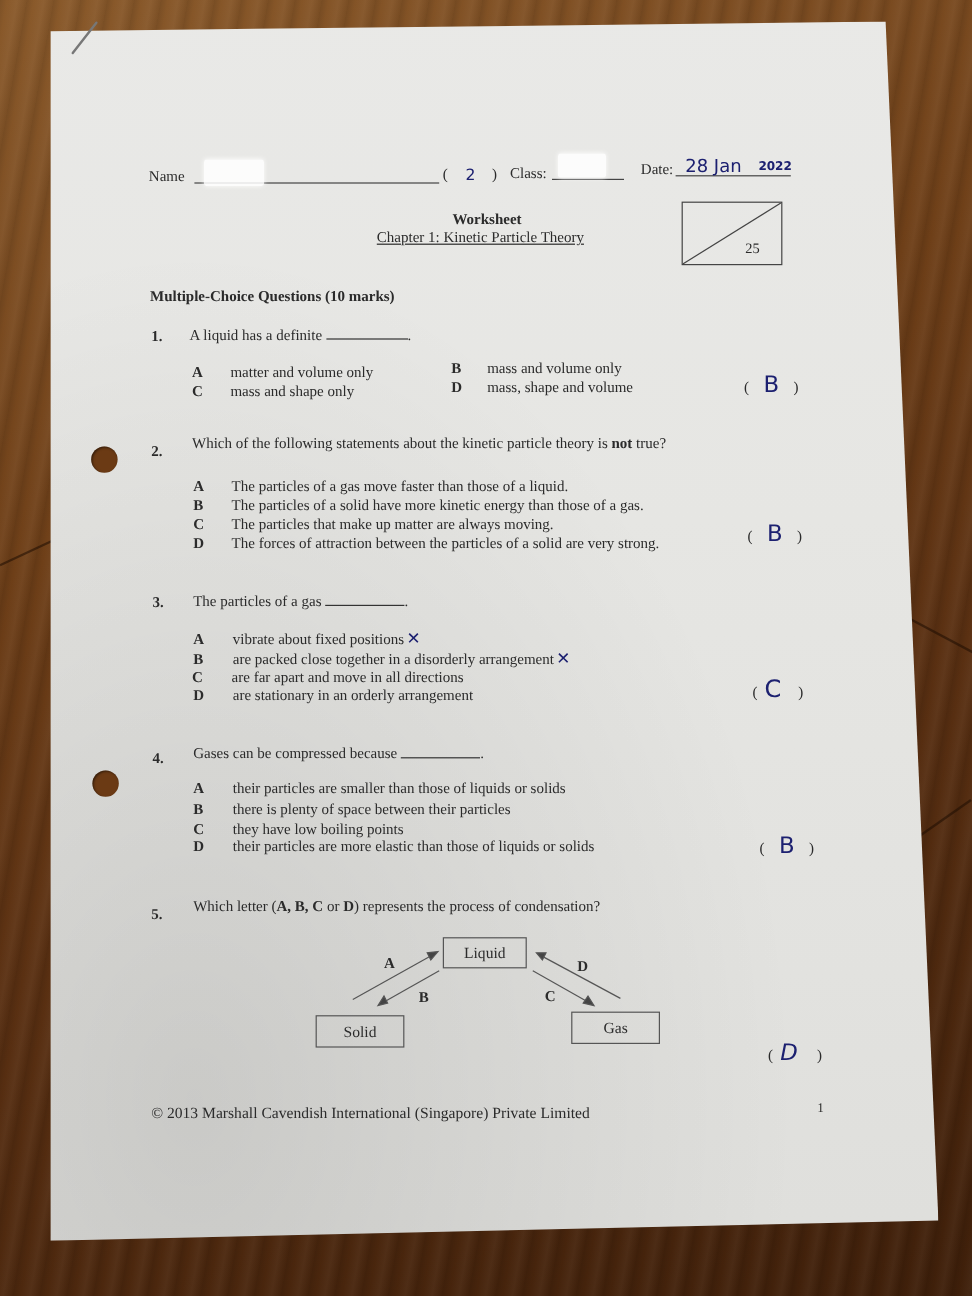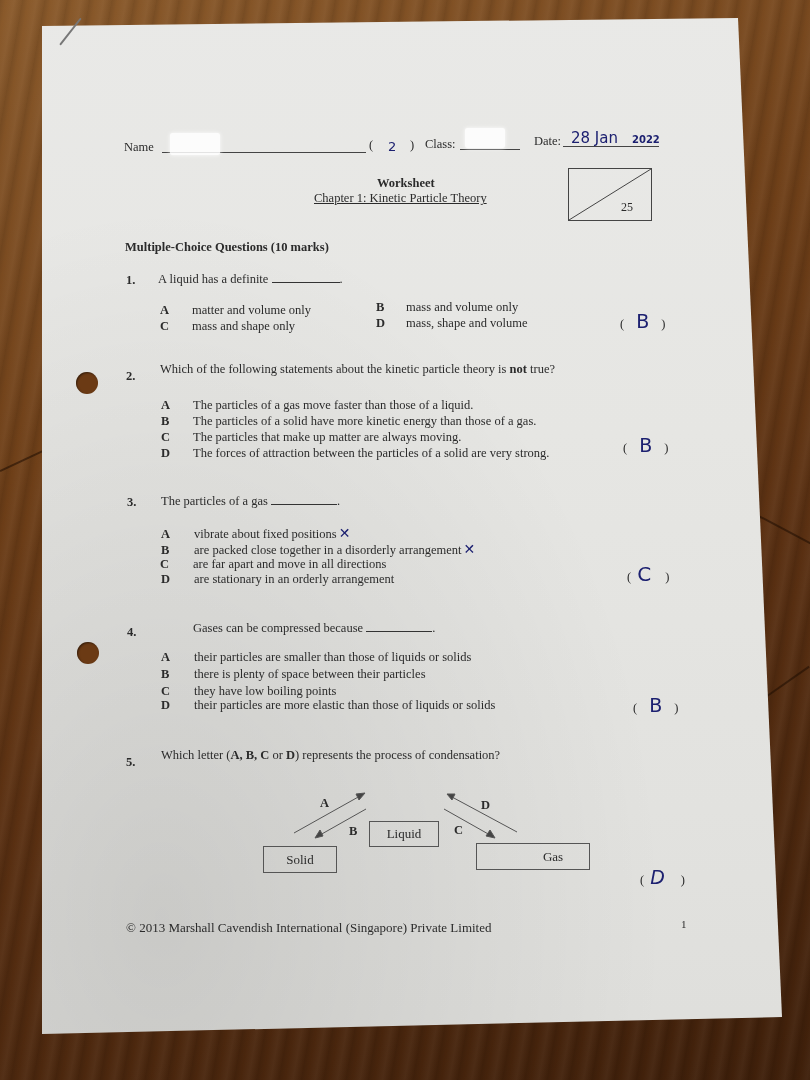--- a/index.html
+++ b/index.html
@@ -115,44 +115,44 @@
 <div class="abs t" style="left:161px;top:541px;"><span class="letter">B</span><span style="margin-left:11px">are packed close together in a disorderly arrangement</span><span class="hand" style="font-size:14px;margin-left:2px;">✕</span></div>
 <div class="abs t" style="left:160px;top:557px;"><span class="letter">C</span><span style="margin-left:11px">are far apart and move in all directions</span></div>
 <div class="abs t" style="left:161px;top:572px;"><span class="letter">D</span><span style="margin-left:11px">are stationary in an orderly arrangement</span></div>
 <div class="abs" style="left:627px;top:562px;">
   <span class="t">(</span>
   <span class="hand" style="font-size:20px;margin:0 10px 0 2px;">C</span>
   <span class="t">)</span>
 </div>
 
 <div class="abs t b" style="left:127px;top:625px;">4.</div>
-<div class="abs t" style="left:161px;top:621px;margin-left:32px;">
+<div class="abs t" style="left:161px;top:621px;">
   <span>Gases can be compressed because</span>
   <span class="blank" style="width:66px;"></span><span>.</span>
 </div>
 <div class="abs t" style="left:161px;top:650px;"><span class="letter">A</span><span style="margin-left:11px">their particles are smaller than those of liquids or solids</span></div>
 <div class="abs t" style="left:161px;top:667px;"><span class="letter">B</span><span style="margin-left:11px">there is plenty of space between their particles</span></div>
 <div class="abs t" style="left:161px;top:684px;"><span class="letter">C</span><span style="margin-left:11px">they have low boiling points</span></div>
 <div class="abs t" style="left:161px;top:698px;"><span class="letter">D</span><span style="margin-left:11px">their particles are more elastic than those of liquids or solids</span></div>
 <div class="abs" style="left:633px;top:694px;">
   <span class="t">(</span>
   <span class="hand" style="font-size:19px;margin:0 8px;">B</span>
   <span class="t">)</span>
 </div>
 
 <div class="abs t b" style="left:126px;top:755px;">5.</div>
 <div class="abs t" style="left:161px;top:748px;">
   <span>Which letter (</span><span class="b">A, B, C</span>
   <span>or</span>
   <span class="b">D</span><span>) represents the process of condensation?</span>
 </div>
 
-<div class="diagbox" style="left:369px;top:821px;width:68px;height:24px;line-height:24px;text-align:center;">Liquid</div>
+<div class="diagbox" style="left:369px;top:781px;width:68px;height:24px;line-height:24px;text-align:center;">Liquid</div>
 <div class="diagbox" style="left:263px;top:846px;width:72px;height:25px;line-height:25px;">Solid</div>
-<div class="diagbox" style="left:476px;top:843px;width:72px;height:25px;line-height:25px;padding-left:40px;">Gas</div>
+<div class="diagbox" style="left:476px;top:843px;width:72px;height:25px;line-height:25px;">Gas</div>
 <svg class="abs" width="810" height="1080" style="left:0;top:0;pointer-events:none;">
   <g stroke="#555" stroke-width="1" fill="#444">
 
     <line x1="294" y1="833" x2="360" y2="796"></line>
     <polygon points="365,793 356,794 359,800"></polygon>
 
     <line x1="366" y1="809" x2="320" y2="835"></line>
     <polygon points="315,838 320,830 323,836"></polygon>
 
     <line x1="444" y1="809" x2="490" y2="835"></line>

